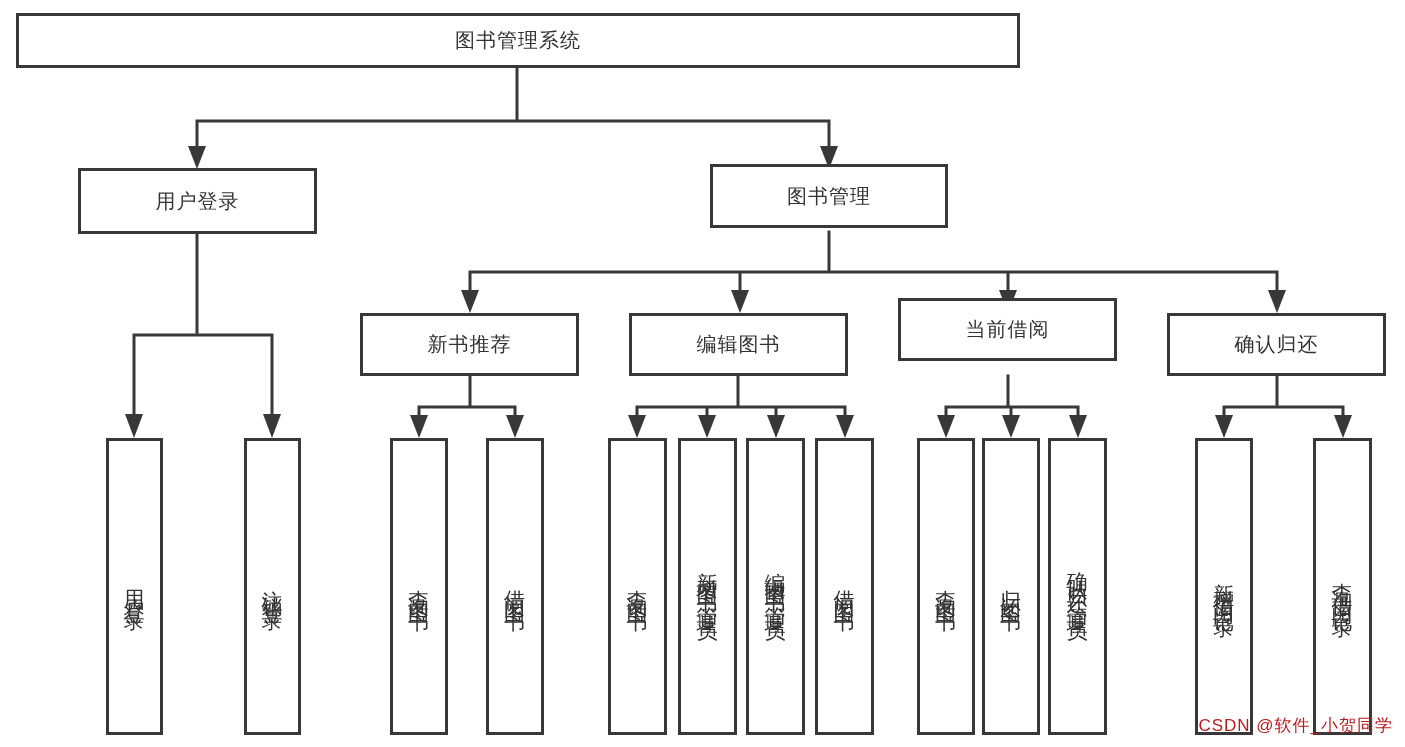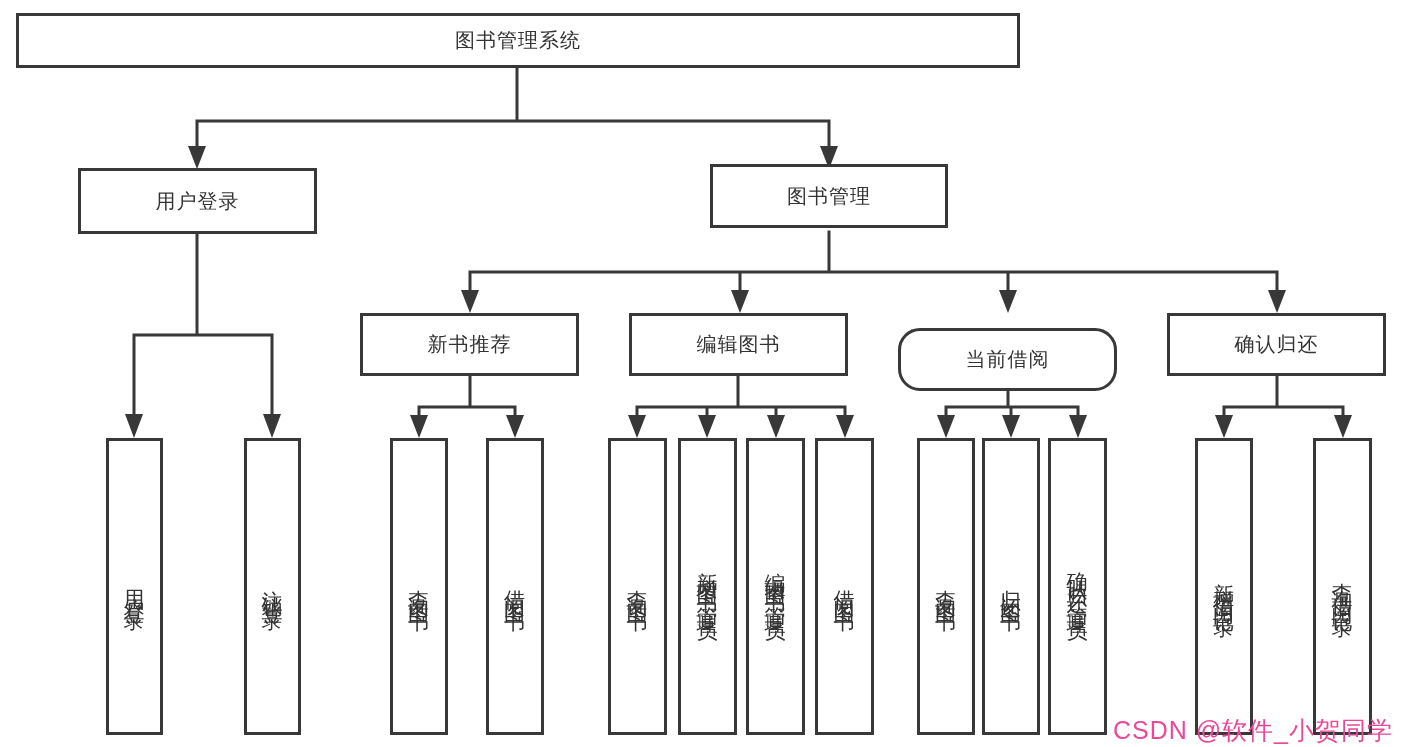--- a/index.html
+++ b/index.html
@@ -49,22 +49,22 @@
     writing-mode: vertical-rl;
     text-orientation: mixed;
     font-size: 21px;
     line-height: 1;
     letter-spacing: 7px;
   }
   .watermark {
     position: absolute;
     right: 12px;
     top: 714px;
-    font-size: 25px;
-    color: #ec4899;
+    font-size: 17px;
+    color: #b91c1c;
     letter-spacing: 1px;
     z-index: 5;
     white-space: nowrap;
   }
 </style>
 </head>
 <body>
 
 <div class="stage">
 
@@ -128,21 +128,21 @@
   <div class="node h" style="left:710px; top:152px; width:238px; height:64px;margin-top:12px;">
     <span>图书管理</span>
   </div>
 
   <div class="node h" style="left:360px; top:313px; width:219px; height:63px;">
     <span>新书推荐</span>
   </div>
   <div class="node h" style="left:629px; top:313px; width:219px; height:63px;">
     <span>编辑图书</span>
   </div>
-  <div class="node h" style="left:898px; top:328px; width:219px; height:63px;border-radius:22px;">
+  <div class="node h" style="left:898px; top:298px; width:219px; height:63px;">
     <span>当前借阅</span>
   </div>
   <div class="node h" style="left:1167px; top:313px; width:219px; height:63px;">
     <span>确认归还</span>
   </div>
 
   <div class="node v" style="left:106px; top:438px; width:57px; height:297px;">
     <span>用户登录</span>
   </div>
   <div class="node v" style="left:244px; top:438px; width:57px; height:297px;">

